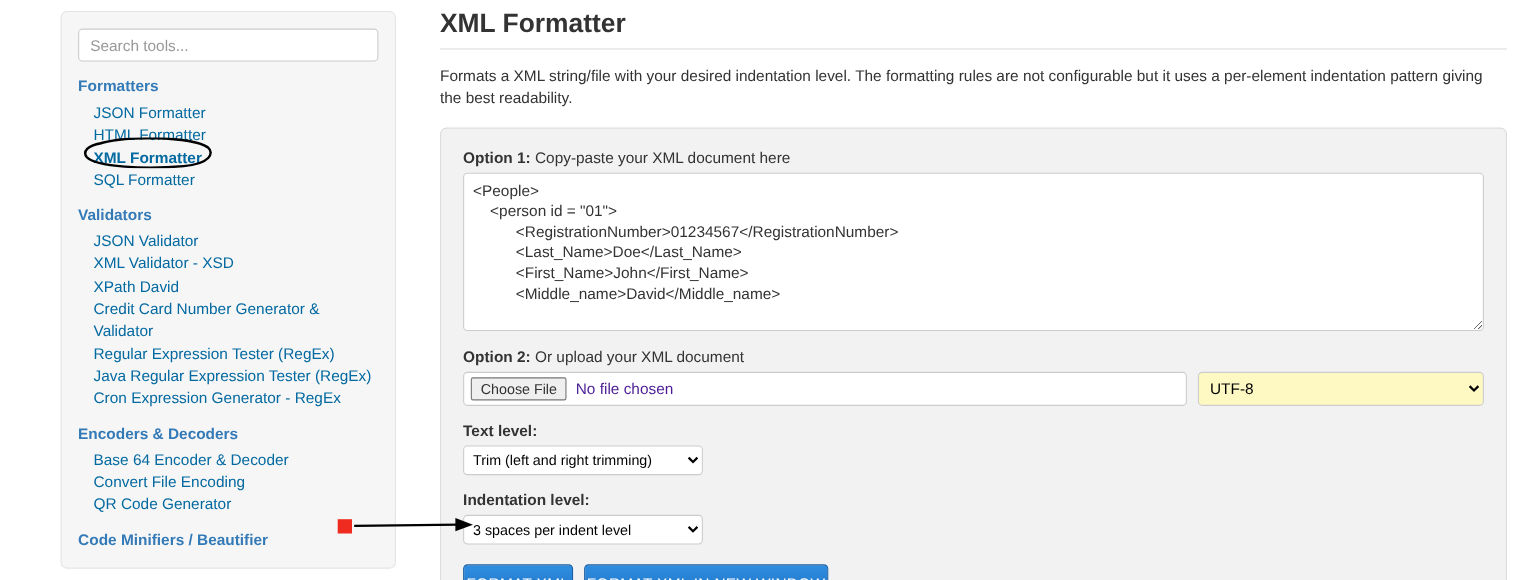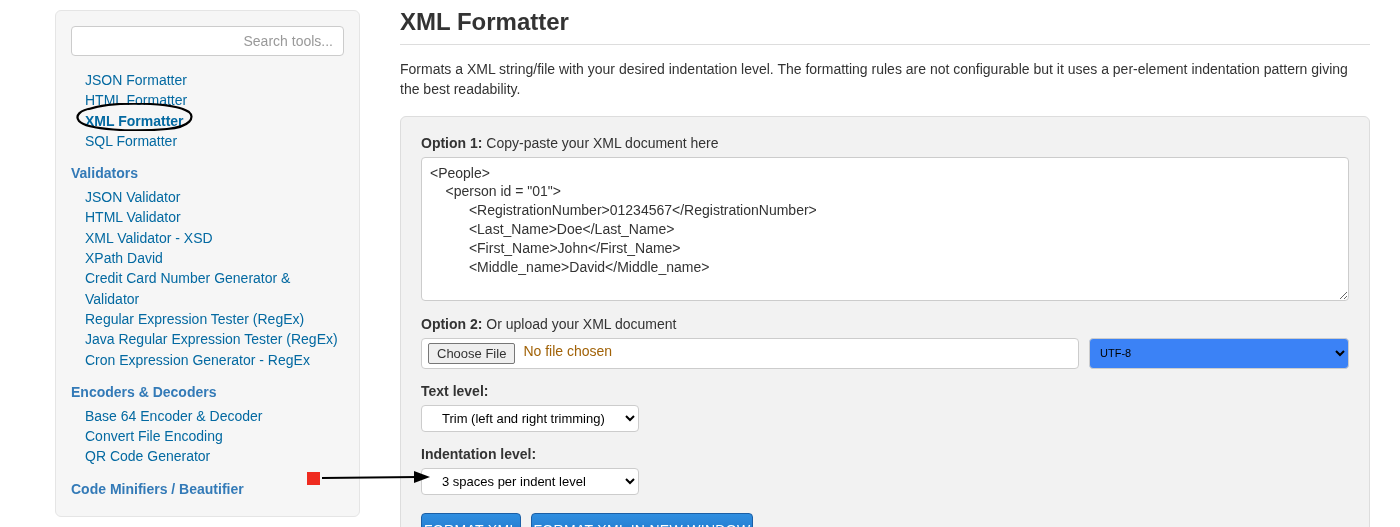--- a/index.html
+++ b/index.html
@@ -25,21 +25,20 @@
     padding: 15px 15px 10px 15px;
     min-height: 507px;
   }
   .search-input {
     width: 100%;
     border: 1px solid #ccc;
     border-radius: 4px;
     padding: 6px 10px;
     font-size: 14px;
     color: #555;
-    text-align: right;
   }
   .search-input::placeholder { color: #999; }
   .cat {
     margin-top: 14px;
   }
   .cat-title {
     color: #337ab7;
     font-weight: 700;
     font-size: 14px;
     cursor: pointer;
@@ -114,56 +113,56 @@
     overflow: auto;
   }
   .row2 {
     display: flex;
     gap: 10px;
     margin-top: 6px;
   }
   .file-wrap {
     flex: 1;
     display: flex;
-    align-items: flex-start;
+    align-items: center;
     background: #fff;
     border: 1px solid #ccc;
     border-radius: 4px;
     padding: 4px 6px;
     gap: 8px;
   }
   .choose-btn {
     border: 1px solid #777;
     background: #efefef;
     padding: 2px 8px;
     font-size: 13px;
     border-radius: 2px;
     cursor: pointer;
   }
-  .file-status { font-size: 14px; color: #a16207; }
+  .file-status { font-size: 14px; color: #4c1d95; }
   .enc-select {
     width: 260px;
     border: 1px solid #ccc;
     border-radius: 4px;
-    background: #3b82f6;
-    font-size: 11px;
+    background: #fef9c3;
+    font-size: 14px;
     padding: 4px 6px;
   }
   .field-label {
     font-weight: 700;
     font-size: 14px;
     margin-top: 14px;
     margin-bottom: 6px;
   }
   .small-select {
     border: 1px solid #ccc;
     border-radius: 4px;
     background: #fff;
     font-size: 13px;
-    padding: 4px 16px;
+    padding: 4px 4px;
     min-width: 218px;
   }
   .buttons {
     margin-top: 18px;
     display: flex;
     gap: 10px;
   }
   .btn-primary {
     background: linear-gradient(#2f8ee0, #1d6fc2);
     border: 1px solid #1b5fa6;
@@ -189,38 +188,38 @@
 </style>
 </head>
 <body>
 
 <div class="page">
   <div class="sidebar-wrap">
     <div class="sidebar">
       <input class="search-input" type="text" placeholder="Search tools..." style="">
 
       <div class="cat">
+        <div class="cat-title">Formatters</div>
         <ul>
           <li>JSON Formatter</li>
           <li>HTML Formatter</li>
           <li class="xml-formatter-li">
             <span>XML Formatter</span>
             <svg class="circle-mark" viewBox="0 0 124 28">
               <path d="M16 6 C 40 -2, 100 -1, 116 9 C 122 14, 118 24, 94 26 C 60 29, 14 27, 6 18 C 2 13, 6 7, 20 5" fill="none" stroke="#000" stroke-width="2.2" stroke-linecap="round"></path>
             </svg>
           </li>
           <li>SQL Formatter</li>
         </ul>
       </div>
 
       <div class="cat">
         <div class="cat-title">Validators</div>
         <ul>
           <li>JSON Validator</li>
-          <li>HTML Validator</li>
           <li>XML Validator - XSD</li>
           <li>XPath David</li>
           <li>Credit Card Number Generator &amp; Validator</li>
           <li>Regular Expression Tester (RegEx)</li>
           <li>Java Regular Expression Tester (RegEx)</li>
           <li>Cron Expression Generator - RegEx</li>
         </ul>
       </div>
 
       <div class="cat">

